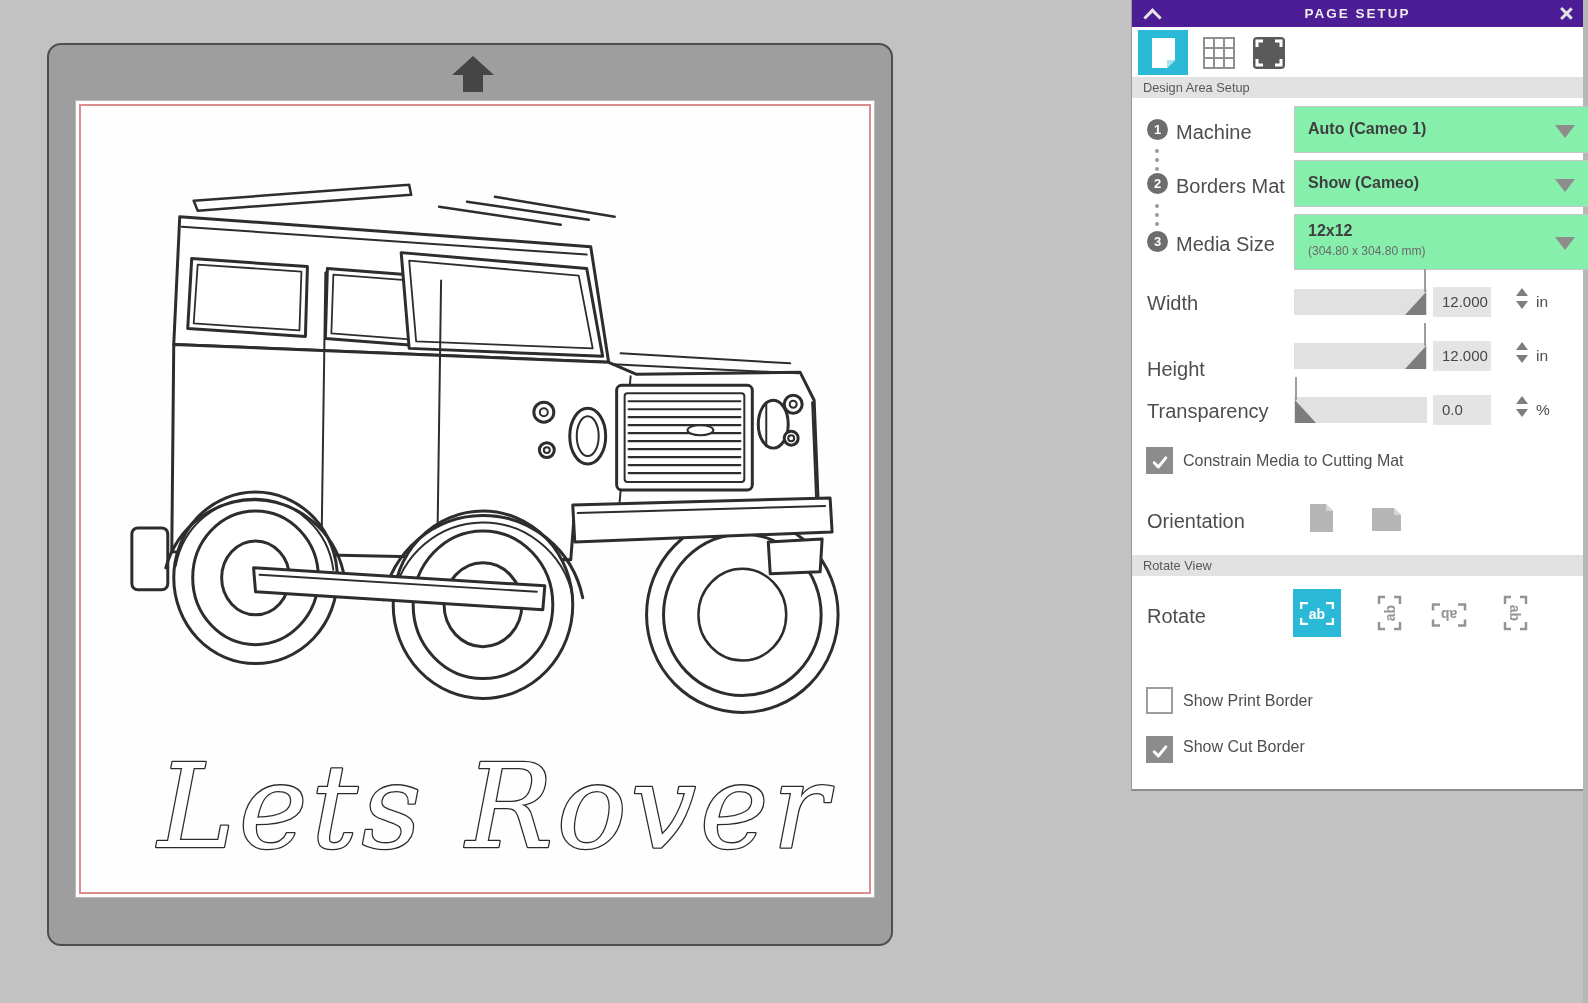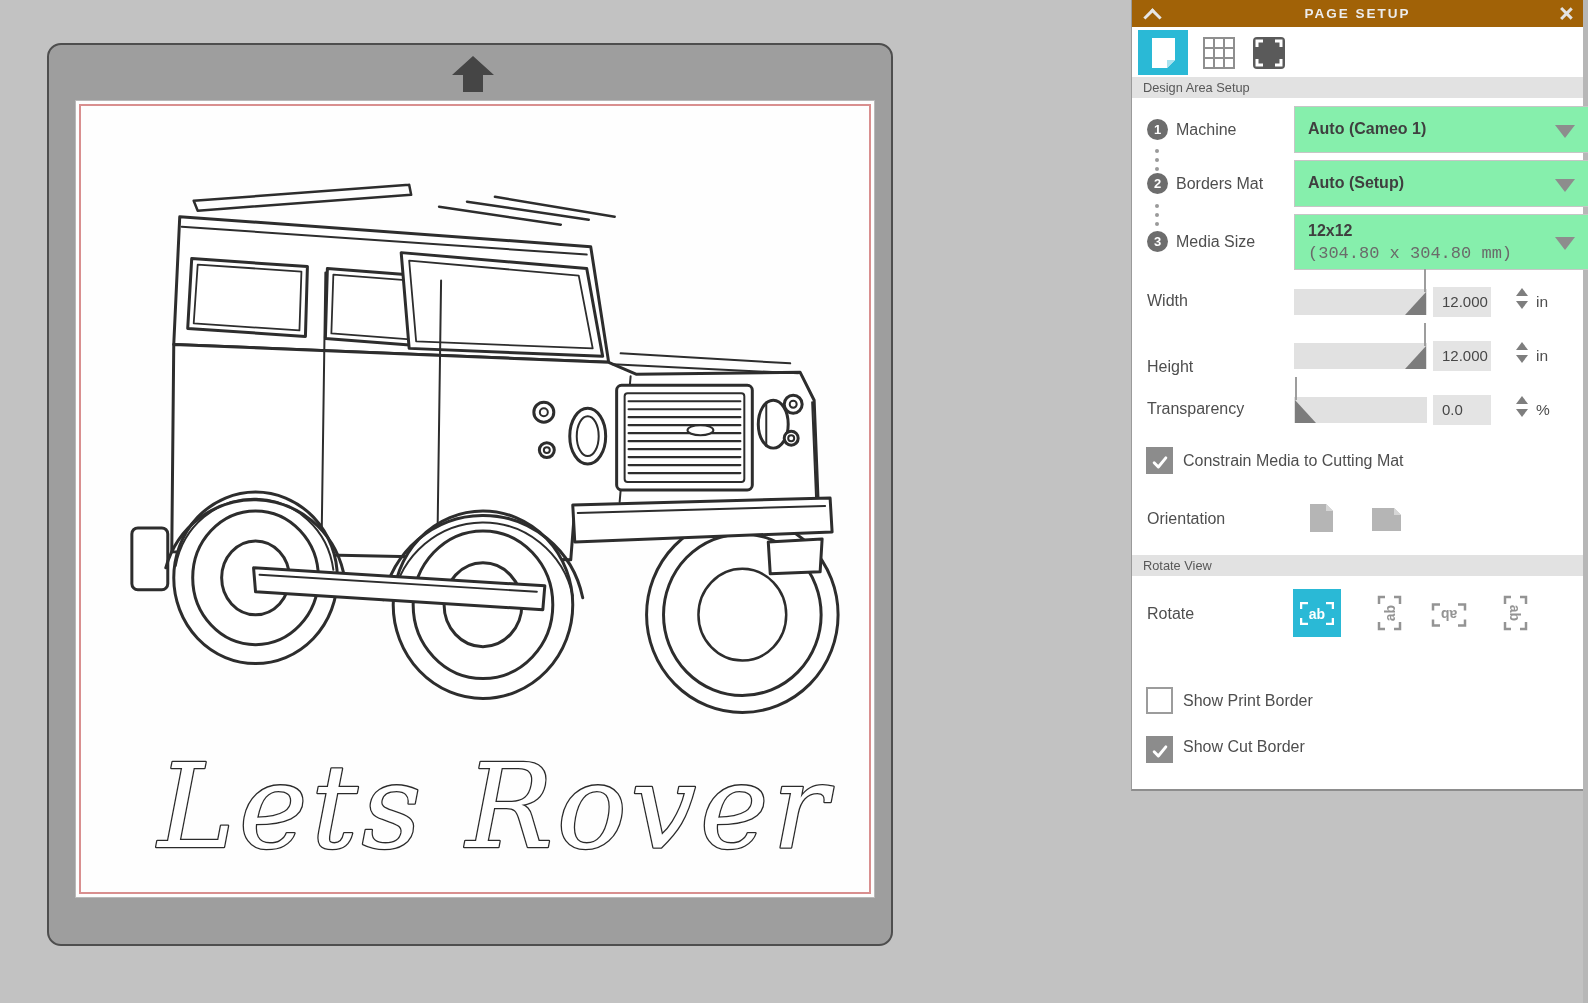--- a/index.html
+++ b/index.html
@@ -28,21 +28,21 @@
   
   .edge-strip { position:absolute; left:1583px; top:0; width:5px; height:1003px; background:#b7b7b7; }
 
   
   .panel {
     position:absolute; left:1131px; top:0; width:452px; height:791px;
     background:#ffffff; border-left:1px solid #9a9a9a; border-bottom:2px solid #8d8d8d;
     box-sizing:border-box; color:#4e4e4e;
   }
   .panel-header {
-    position:absolute; left:0; top:0; width:100%; height:27px; background:#a16207;
+    position:absolute; left:0; top:0; width:100%; height:27px; background:#4c1d95;
   }
   .panel-title {
     position:absolute; left:0; right:0; top:0; line-height:27px; text-align:center;
     color:#ececec; font-size:13.5px; font-weight:600; letter-spacing:2px;
   }
   .chev-up {
     position:absolute; left:14px; top:11px; width:10px; height:10px;
     border-left:3px solid #e6e6e6; border-top:3px solid #e6e6e6; transform:rotate(45deg);
   }
   .close-x { position:absolute; right:10px; top:6px; width:15px; height:15px; }
@@ -56,35 +56,35 @@
   .tab1 { left:6px;  width:50px; height:45px; }
   .tab1 svg { margin:7px 0 0 12px; }
   .tab2 { left:68px;  width:36px; height:45px; }
   .tab3 { left:118px; width:38px; height:45px; }
   .tab2 svg, .tab3 svg { margin:6px 0 0 2px; }
 
   .sect-bar {
     position:absolute; left:0; width:100%; height:21px; background:#e2e2e2;
     font-size:12.8px; color:#585858; line-height:21px; padding-left:11px; box-sizing:border-box;
   }
-  .row-label { position:absolute; font-size:16px; color:#4e4e4e; }
+  .row-label { position:absolute; font-size:20px; color:#4e4e4e; }
   .stepnum {
     position:absolute; left:15px; width:21px; height:21px; border-radius:50%;
     background:#6d6d6d; color:#fff; font-size:13px; font-weight:bold;
     text-align:center; line-height:21px;
   }
   .dotcol { position:absolute; left:23px; width:5px; }
   .dotcol i { display:block; width:4px; height:4px; border-radius:50%; background:#9a9a9a; margin:0 0 5px 0; }
 
   .dd {
     position:absolute; left:162px; width:308px; background:#86efac;
     border:1px solid #c6c6c6; box-sizing:border-box;
   }
   .dd-val { position:absolute; left:13px; font-size:16px; font-weight:bold; color:#3f3f3f; }
-  .dd-sub { position:absolute; left:13px; font-size:17px; color:#6a6a6a;font-family:Liberation Mono, monospace; }
+  .dd-sub { position:absolute; left:13px; font-size:12px; color:#6a6a6a; }
   .dd-caret {
     position:absolute; right:26px; top:50%; margin-top:-5px; width:0; height:0;
     border-left:10px solid transparent; border-right:10px solid transparent;
     border-top:13px solid #8d8d8d;
   }
 
   .slider { position:absolute; left:162px; width:133px; height:26px; background:#e1e1e1; }
   .slider .hr {
     position:absolute; right:1px; bottom:0; width:0; height:0;
     border-bottom:23px solid #7c7c7c; border-left:21px solid transparent;
@@ -245,21 +245,21 @@
     </div>
     <div class="dotcol" style="top:149px">
         <i></i>
         <i></i>
         <i></i>
       </div>
 
     <div class="stepnum" style="top:173px">2</div>
     <div class="row-label" style="left:44px; top:175px">Borders Mat</div>
     <div class="dd" style="top:160px; height:47px">
-      <div class="dd-val" style="top:13px">Auto (Setup)</div>
+      <div class="dd-val" style="top:13px">Show (Cameo)</div>
       <span class="dd-caret"></span>
     </div>
     <div class="dotcol" style="top:204px">
         <i></i>
         <i></i>
         <i></i>
       </div>
 
     <div class="stepnum" style="top:231px">3</div>
     <div class="row-label" style="left:44px; top:233px">Media Size</div>

